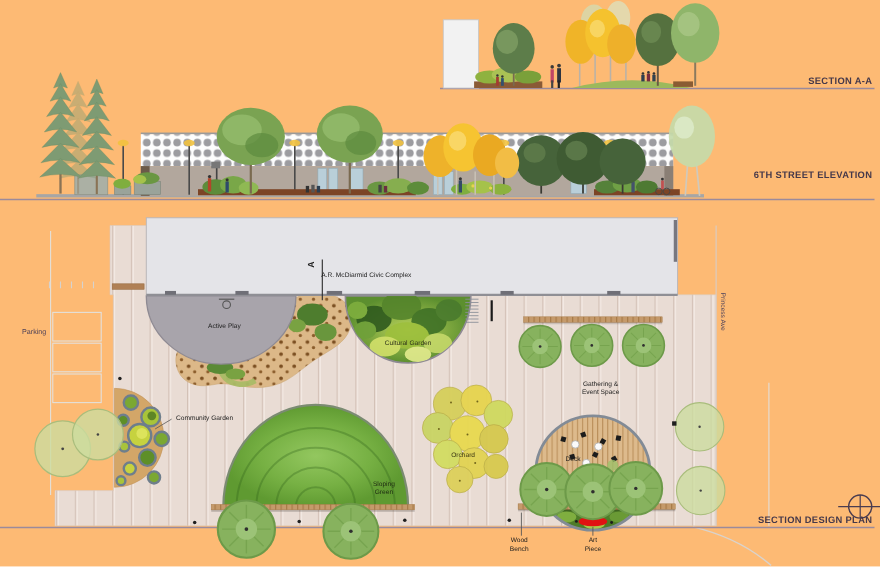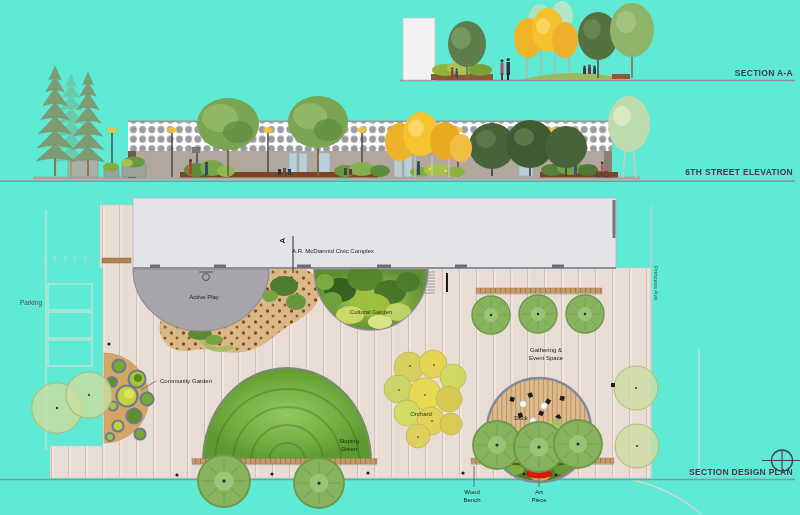--- a/index.html
+++ b/index.html
@@ -1,16 +1,16 @@
 <!DOCTYPE html>
 <html><head>
 <meta charset="utf-8">
 <style>
   html,body{margin:0;padding:0;background:#fff;}
-  .canvas{position:relative;width:800px;height:515px;background:#5eead4;overflow:hidden;
+  .canvas{position:relative;width:800px;height:515px;background:#fdba74;overflow:hidden;
           font-family:"Liberation Sans","DejaVu Sans",sans-serif;}
   svg{position:absolute;left:0;top:0;}
   .lbl{position:absolute;font-size:6px;color:#1c1c1c;white-space:nowrap;
        transform:translate(-50%,-50%);text-align:center;line-height:1.25;}
   .lbl span{display:block;}
   .title{position:absolute;font-size:8.5px;font-weight:bold;color:#46394a;
          letter-spacing:.3px;white-space:nowrap;}
   .t-right{right:7px;transform:none;}
   .street-label{position:absolute;font-size:6px;color:#53465c;writing-mode:vertical-rl;
                 white-space:nowrap;}
@@ -477,21 +477,21 @@
 
   <g stroke="#4a3c50" fill="none">
     <circle cx="782" cy="460.5" r="10.5" stroke-width="1.3"></circle>
     <line x1="762" y1="460.5" x2="800" y2="460.5" stroke-width="1.1"></line>
     <line x1="782" y1="450" x2="782" y2="471" stroke-width="1.1"></line>
   </g>
 </g>
 </svg>
 
 <div class="title t-right" style="top:68px;">SECTION A-A</div>
-<div class="title t-right" style="top:167px;margin-left:13px;">6TH STREET ELEVATION</div>
+<div class="title t-right" style="top:154px;margin-left:13px;">6TH STREET ELEVATION</div>
 <div class="title t-right" style="top:467px;">SECTION DESIGN PLAN</div>
 
 <div class="parking-label" style="left:20px;top:299px;">Parking</div>
 <div class="street-label" style="left:653px;top:266px;">Princess Ave</div>
 <div class="lbl" style="left:333px;top:252px;">A.R. McDiarmid Civic Complex</div>
 <div class="marker-a" style="left:280px;top:236px;">A</div>
 
 <div class="lbl" style="left:204px;top:298px;">Active Play</div>
 <div class="lbl" style="left:371px;top:313px;color:#2e3318;">Cultural Garden</div>
 <div class="lbl" style="left:186px;top:382px;">Community Garden</div>

